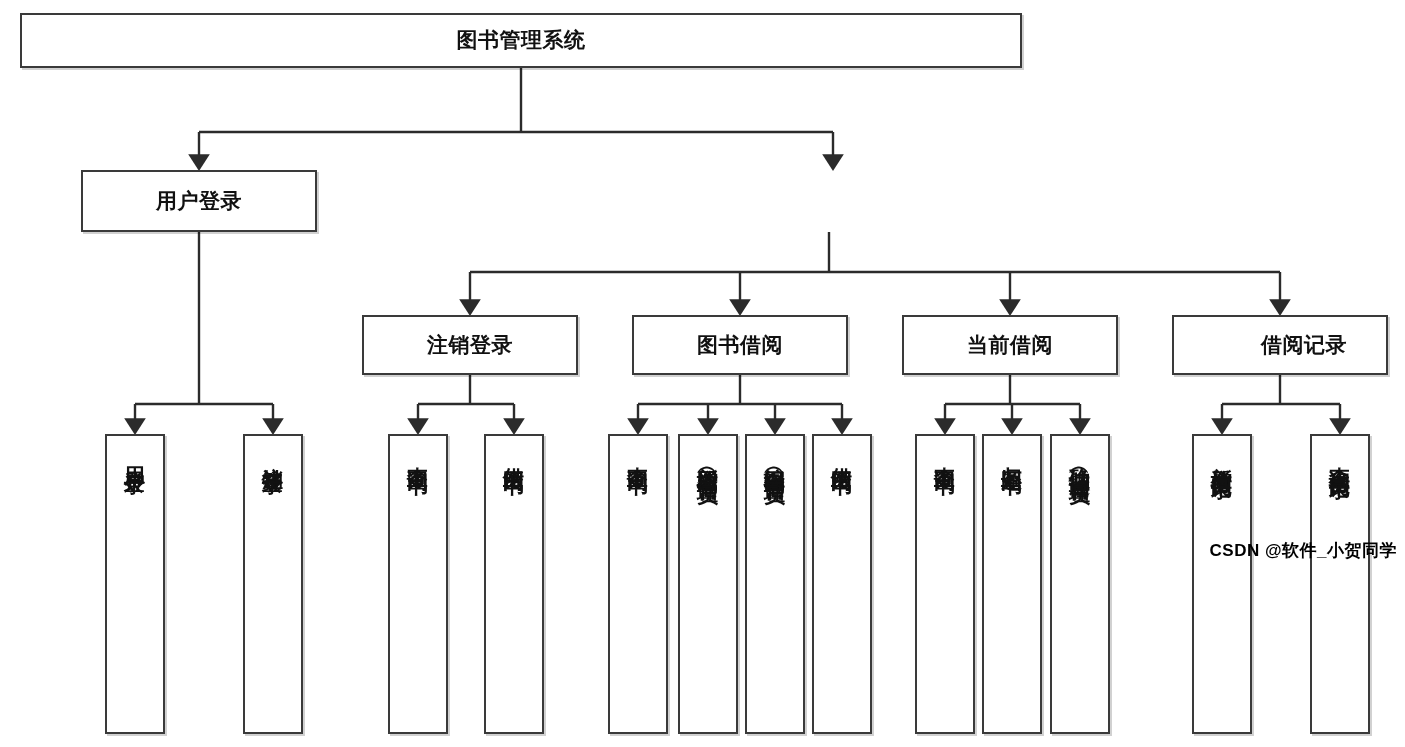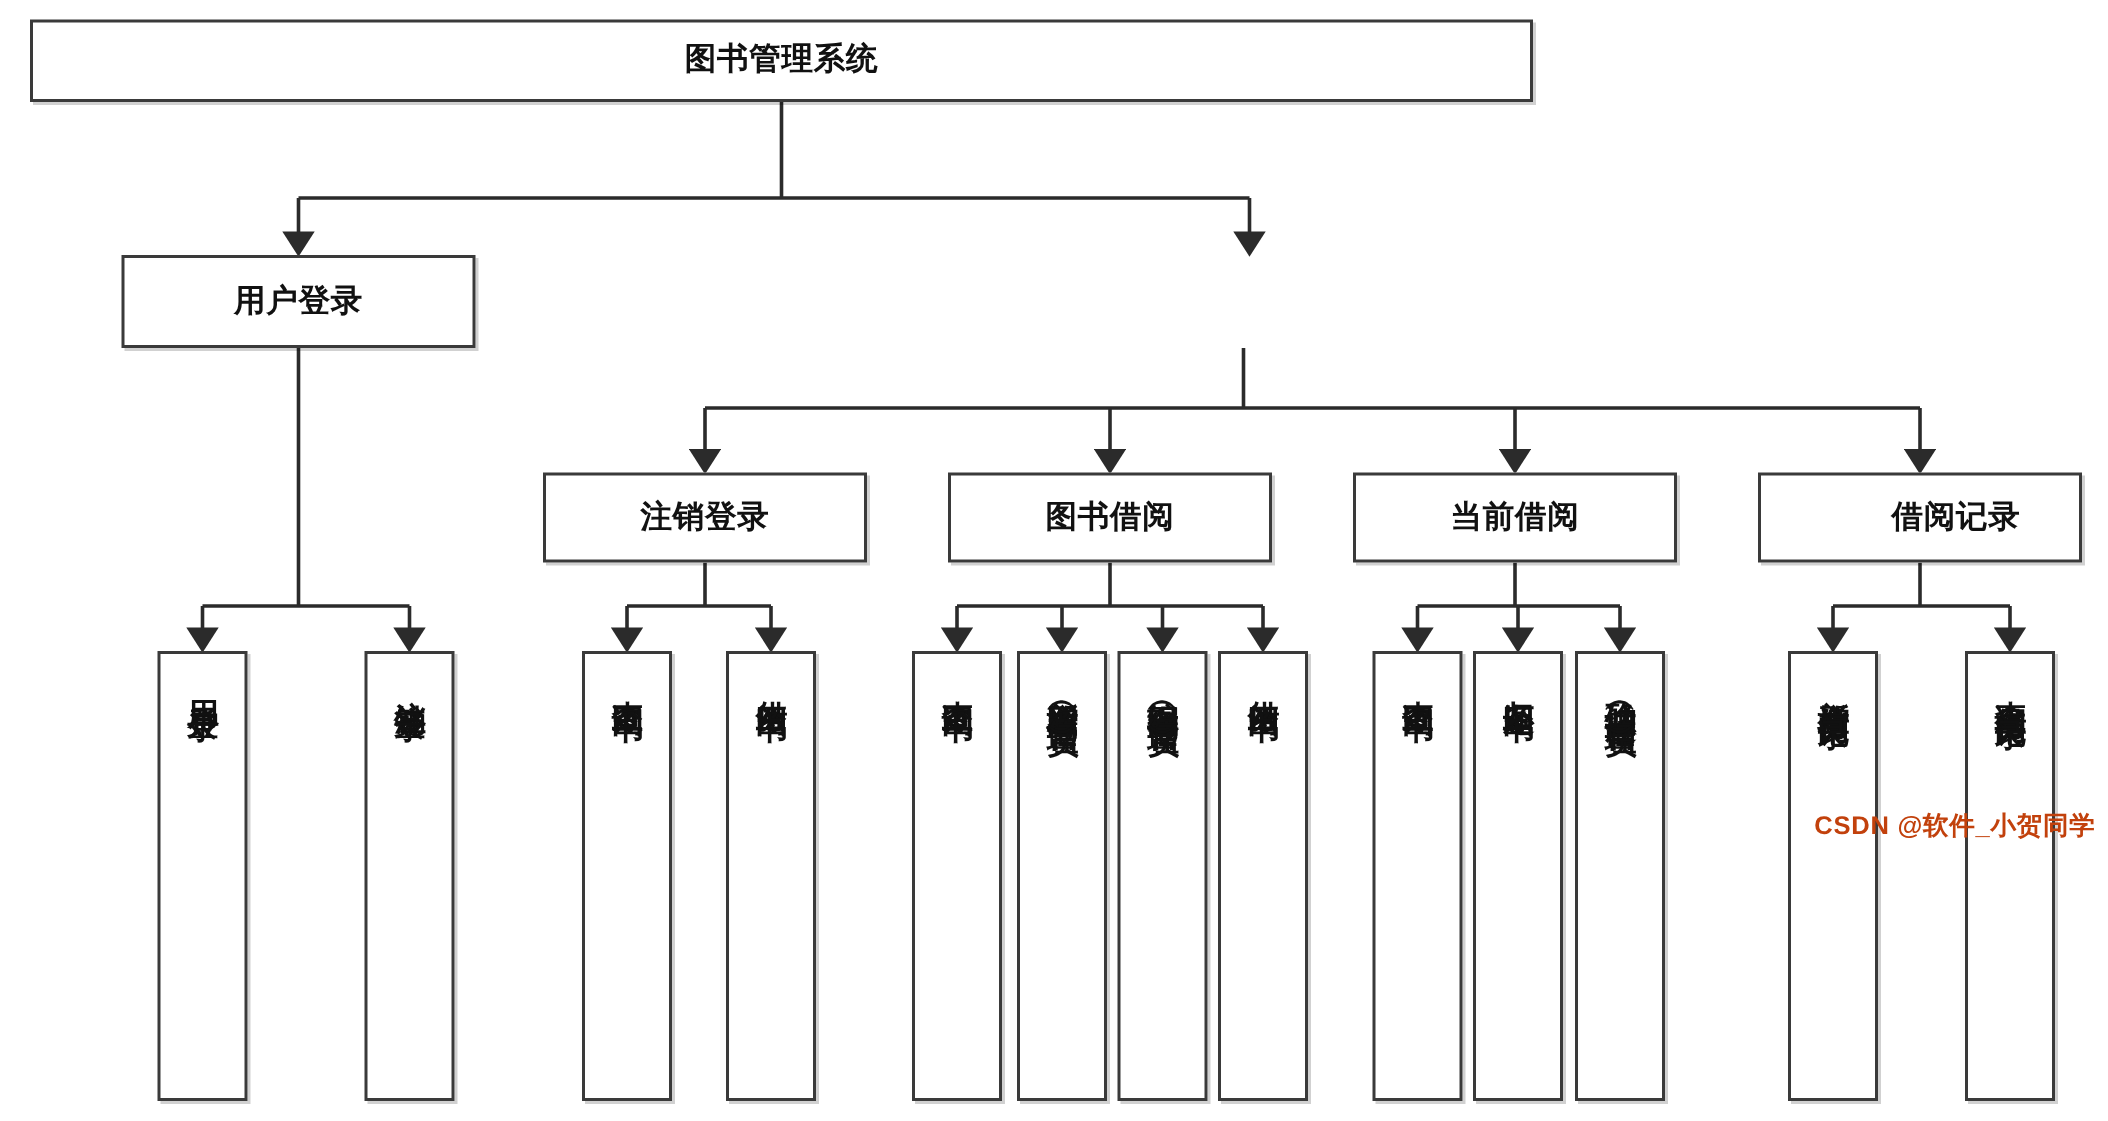--- a/index.html
+++ b/index.html
@@ -57,21 +57,21 @@
     font-size: 21px;
     letter-spacing: 2.5px;
     line-height: 1;
     white-space: nowrap;
   }
   #watermark {
     position: absolute;
     right: 8px;
     bottom: 6px;
     font-size: 17px;
-    color: #c2410c;
+    color: #000000;
     letter-spacing: 0.5px;
     z-index: 3;
     white-space: nowrap;
   }
 </style>
 </head>
 <body>
 
 <div id="diagram-root">
 

